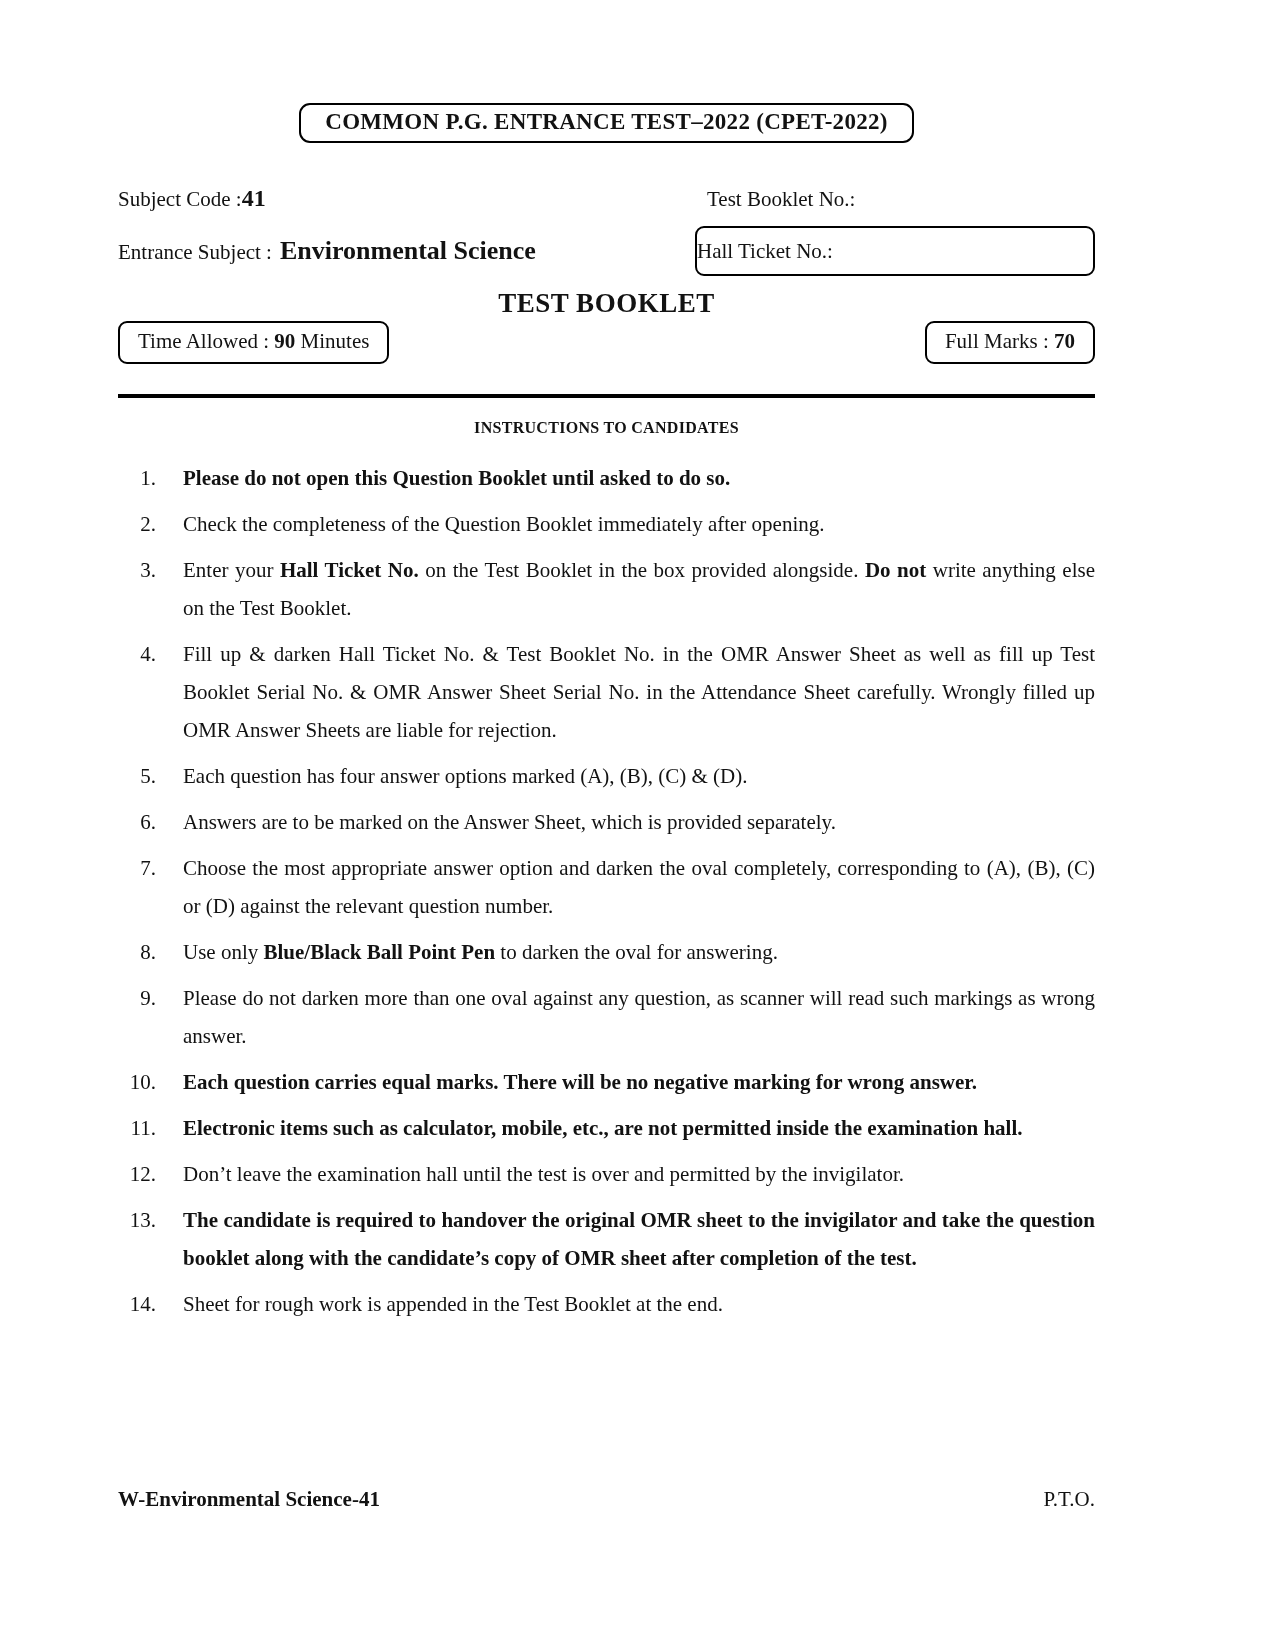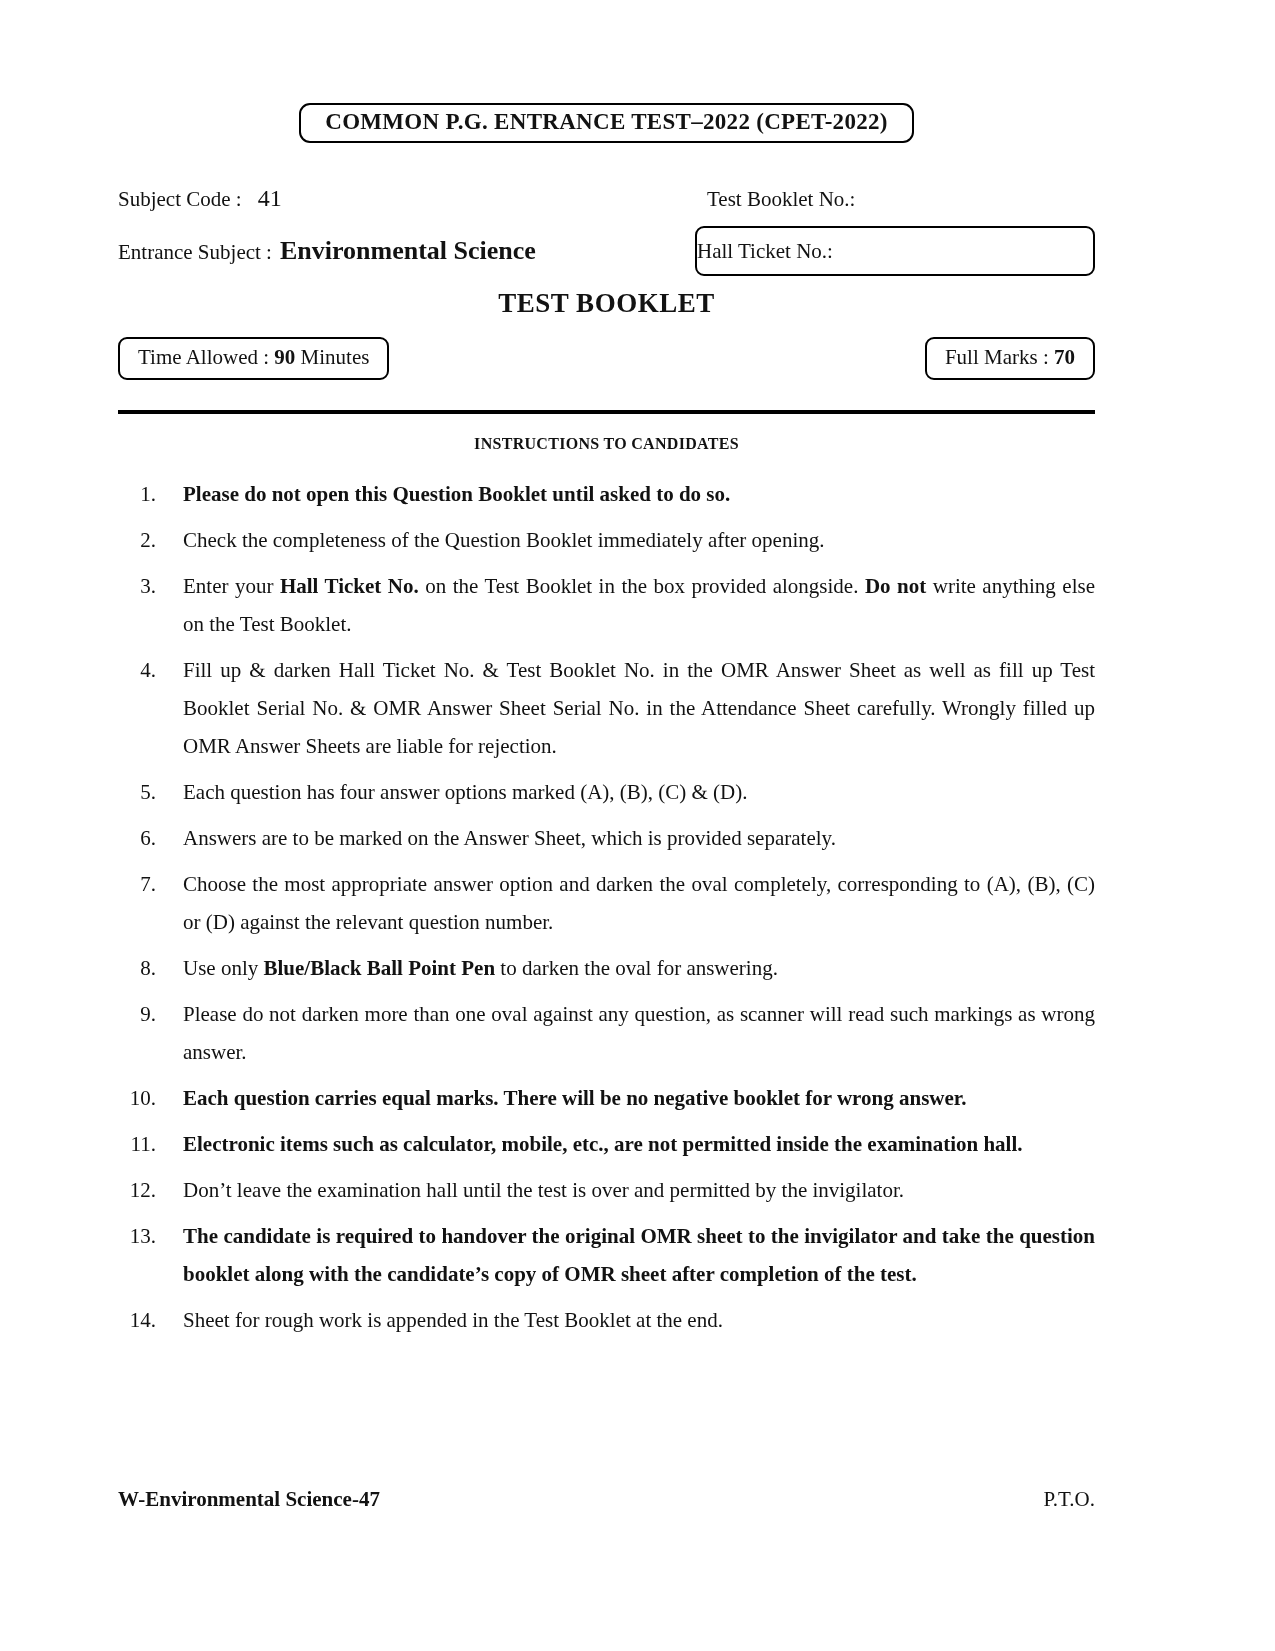--- a/index.html
+++ b/index.html
@@ -24,21 +24,21 @@
     margin: 0 auto;
     font-weight: bold;
     font-size: 23px;
     letter-spacing: 0.3px;
     text-align: right;
   }
 
   
   .meta-row1 { display: flex; margin-top: 42px; font-size: 21px; align-items: baseline; }
   .meta-row1 .left { flex: 0 0 589px; }
-  .subject-code-value { font-weight: normal; font-size: 24px; margin-left: 16px; }
+  .subject-code-value { font-weight: bold; font-size: 24px; }
 
   .meta-row2 { display: flex; margin-top: 14px; align-items: center; justify-content: center; }
   .meta-row2 .left { flex: 0 0 577px; font-size: 21px; }
   .entrance-subject-value { font-weight: bold; font-size: 26px; margin-left: 8px; }
   .hall-ticket-box {
     flex: 1;
     border: 2.5px solid #000;
     border-radius: 9px;
     height: 50px;
     display: flex;
@@ -48,21 +48,21 @@
   }
 
   .booklet-title {
     text-align: center;
     font-weight: bold;
     font-size: 27px;
     margin-top: 12px;
     letter-spacing: 0.5px;
   }
 
-  .boxes-row { display: flex; justify-content: space-between; margin-top: 18px; }
+  .boxes-row { display: flex; justify-content: space-between; margin-top: 2px; }
   .pill-box {
     border: 2.5px solid #000;
     border-radius: 9px;
     padding: 6px 18px 8px 18px;
     font-size: 21px;
   }
 
   .divider { border: none; border-top: 4px solid #000; margin: 30px 0 0 0; }
 
   .inst-heading {
@@ -174,21 +174,21 @@
     <div class="inst-text"><span>Use only </span><b>Blue/Black Ball Point Pen</b><span> to darken the oval for answering.</span></div>
   </div>
 
   <div class="inst-row">
     <span class="inst-num">9.</span>
     <div class="inst-text"><span>Please do not darken more than one oval against any question, as scanner will read such markings as wrong answer.</span></div>
   </div>
 
   <div class="inst-row">
     <span class="inst-num">10.</span>
-    <div class="inst-text"><b>Each question carries equal marks. There will be no negative booklet for wrong answer.</b></div>
+    <div class="inst-text"><b>Each question carries equal marks. There will be no negative marking for wrong answer.</b></div>
   </div>
 
   <div class="inst-row">
     <span class="inst-num">11.</span>
     <div class="inst-text"><b>Electronic items such as calculator, mobile, etc., are not permitted inside the examination hall.</b></div>
   </div>
 
   <div class="inst-row">
     <span class="inst-num">12.</span>
     <div class="inst-text"><span>Don’t leave the examination hall until the test is over and permitted by the invigilator.</span></div>
@@ -199,17 +199,17 @@
     <div class="inst-text"><b>The candidate is required to handover the original OMR sheet to the invigilator and take the question booklet along with the candidate’s copy of OMR sheet after completion of the test.</b></div>
   </div>
 
   <div class="inst-row">
     <span class="inst-num">14.</span>
     <div class="inst-text"><span>Sheet for rough work is appended in the Test Booklet at the end.</span></div>
   </div>
 </div>
 
   <div class="footer">
-    <span class="left">W-Environmental Science-47</span>
+    <span class="left">W-Environmental Science-41</span>
     <span class="right">P.T.O.</span>
   </div>
 
 </div>
 
 </body></html>

